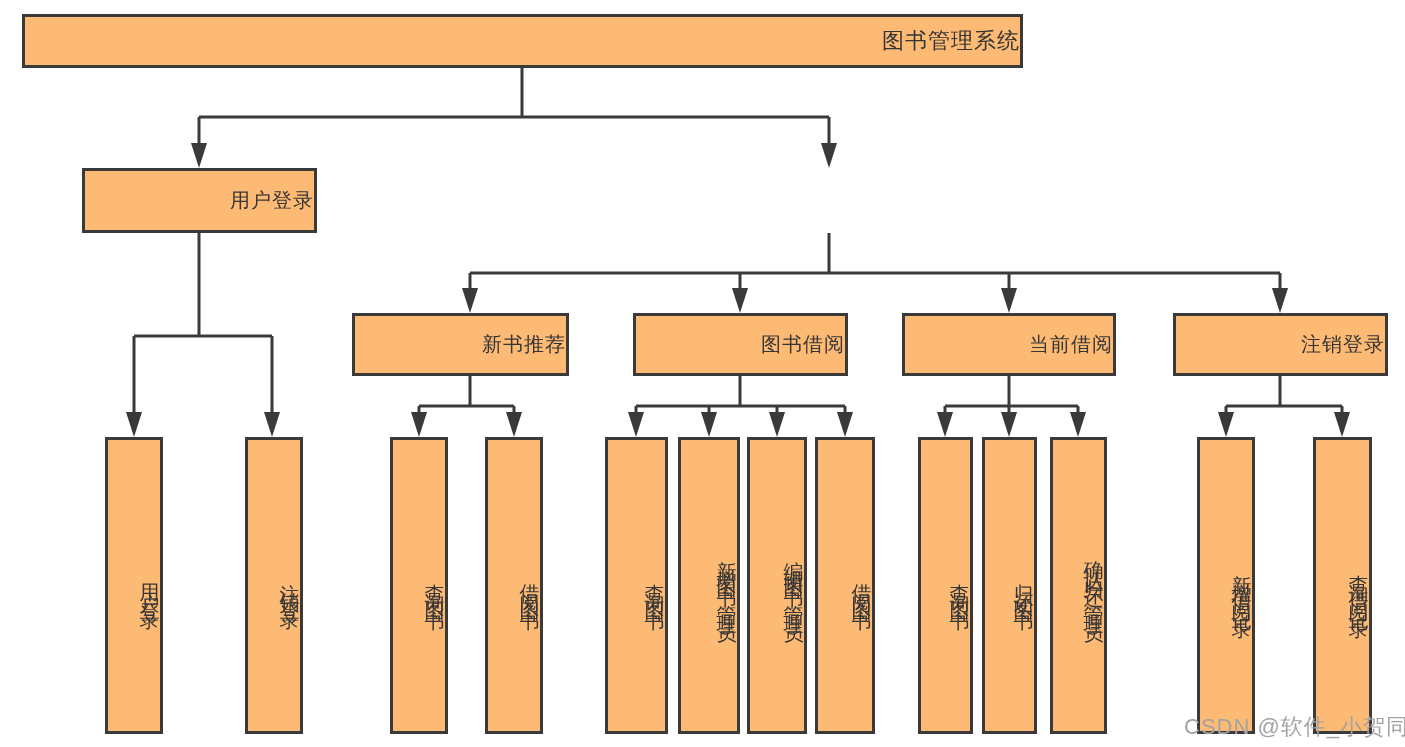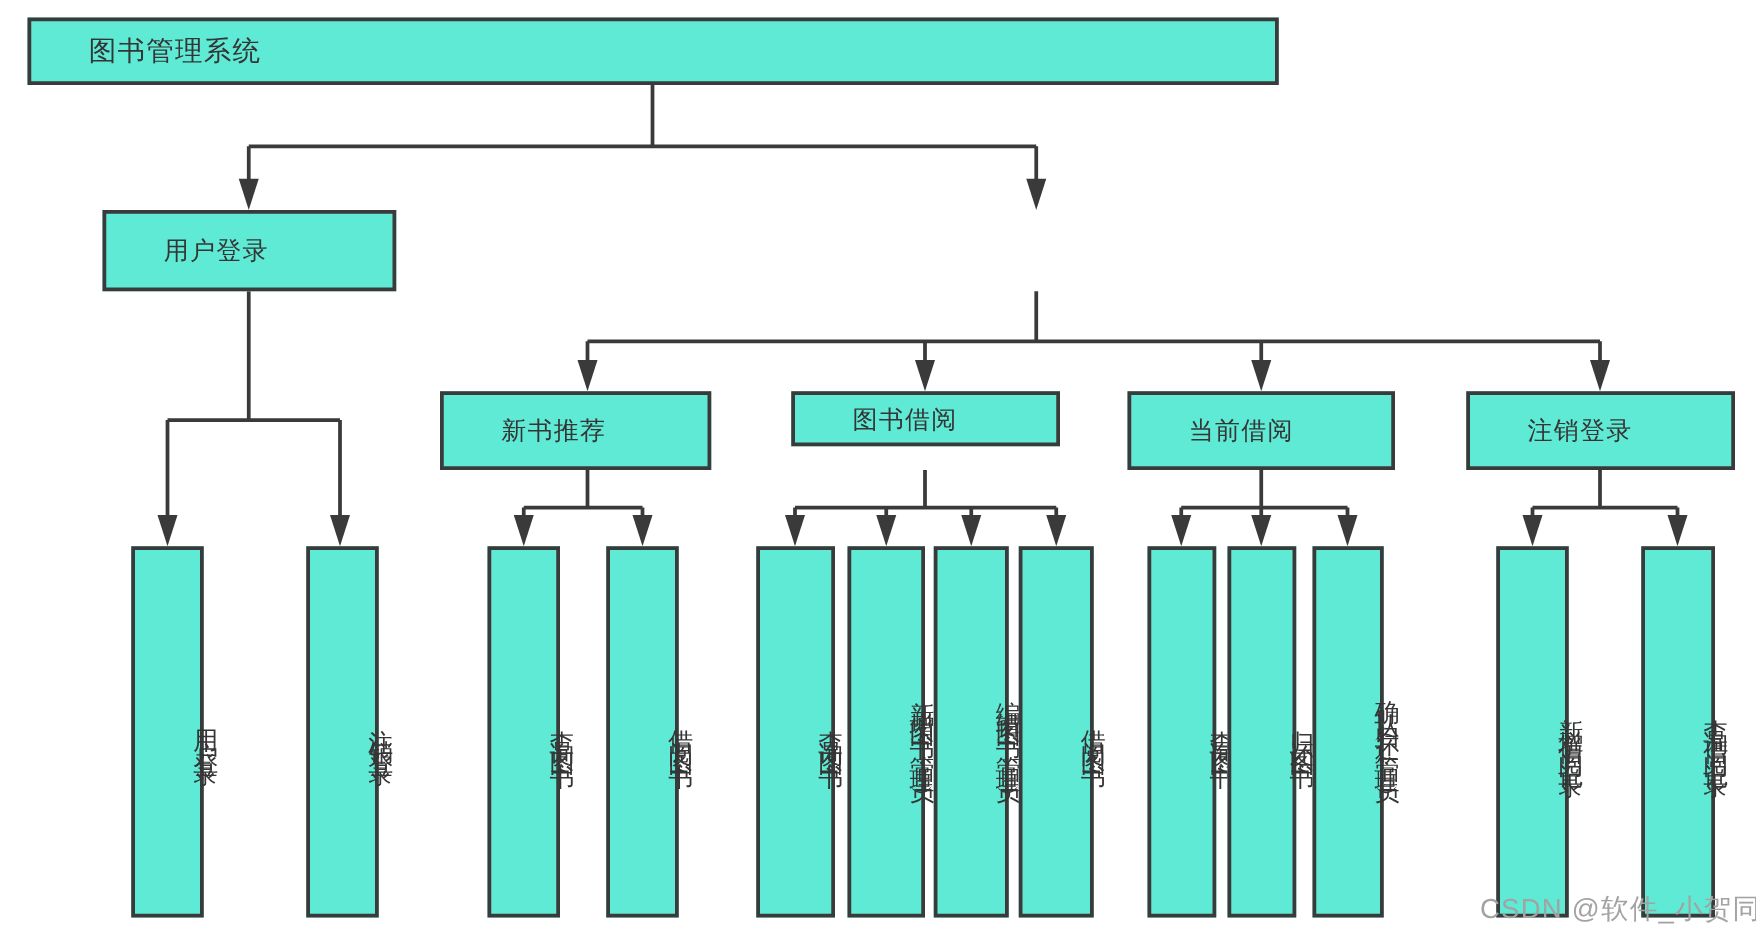--- a/index.html
+++ b/index.html
@@ -14,27 +14,26 @@
   .connectors {
     position: absolute;
     left: 0; top: 0;
     width: 1405px; height: 747px;
     z-index: 1;
   }
   .node {
     position: absolute;
     box-sizing: border-box;
     border: 3px solid #3a3a3a;
-    background: #5eead4;
+    background: #fdba74;
     display: flex;
     align-items: center;
-    justify-content: flex-start;
+    justify-content: flex-end;
     color: #353535;
     z-index: 2;
-    padding-left: 46px;
   }
   .node .lbl {
     display: block;
     white-space: nowrap;
   }
   .hnode .lbl { font-size: 20px; letter-spacing: 1px; }
   .rootnode .lbl { font-size: 22px; letter-spacing: 1px; }
   .leaf .lbl {
     writing-mode: vertical-rl;
     text-orientation: mixed;
@@ -110,21 +109,21 @@
     <span class="lbl">图书管理系统</span>
   </div>
 
   <div class="node hnode" style="left:82px;top:168px;width:235px;height:65px">
     <span class="lbl">用户登录</span>
   </div>
 
   <div class="node hnode" style="left:352px;top:313px;width:217px;height:63px">
     <span class="lbl">新书推荐</span>
   </div>
-  <div class="node hnode" style="left:633px;top:313px;width:215px;height:44px">
+  <div class="node hnode" style="left:633px;top:313px;width:215px;height:63px">
     <span class="lbl">图书借阅</span>
   </div>
   <div class="node hnode" style="left:902px;top:313px;width:214px;height:63px">
     <span class="lbl">当前借阅</span>
   </div>
   <div class="node hnode" style="left:1173px;top:313px;width:215px;height:63px">
     <span class="lbl">注销登录</span>
   </div>
 
   <div class="node leaf" style="left:105px;top:437px;width:58px;height:297px">

